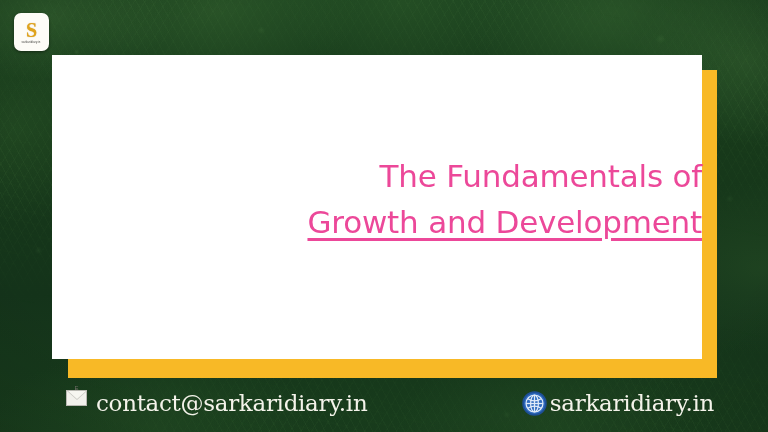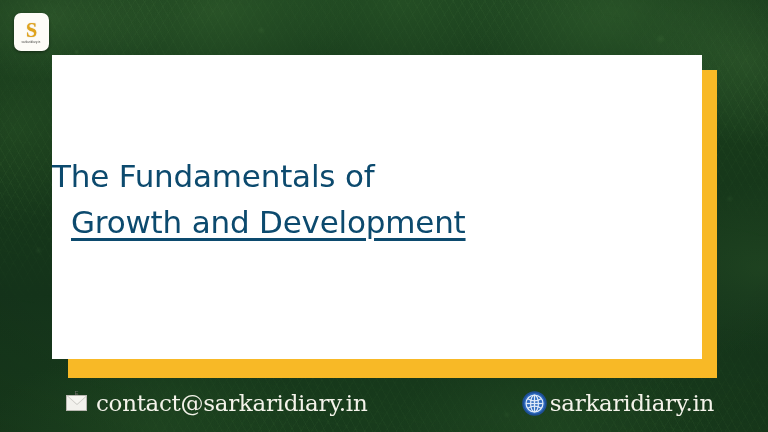--- a/index.html
+++ b/index.html
@@ -132,23 +132,23 @@
     width: 650px;
     height: 304px;
     background: #ffffff;
     display: flex;
     align-items: center;
     justify-content: center;
   }
 
   #title-block {
     width: 100%;
-    text-align: left;
+    text-align: right;
     font-family: "DejaVu Sans", sans-serif;
-    color: #0c4a6e;
+    color: #ec4899;
     padding-bottom: 16px;
   }
   .title-line {
     font-size: 31px;
     line-height: 46px;
     font-weight: 400;
     letter-spacing: -0.2px;
     white-space: nowrap;
   }
   .title-line.line2 {
@@ -169,21 +169,21 @@
     bottom: 0;
     height: 54px;
     display: flex;
     align-items: center;
     justify-content: space-between;
     padding: 0 54px 4px 66px;
     box-sizing: border-box;
   }
   .footer-item {
     display: flex;
-    align-items: center;
+    align-items: flex-start;
     gap: 9px;
   }
   .footer-text {
     font-family: "DejaVu Serif", serif;
     font-size: 23px;
     line-height: 26px;
     color: #f4f3ea;
     letter-spacing: -0.3px;
     white-space: nowrap;
   }

